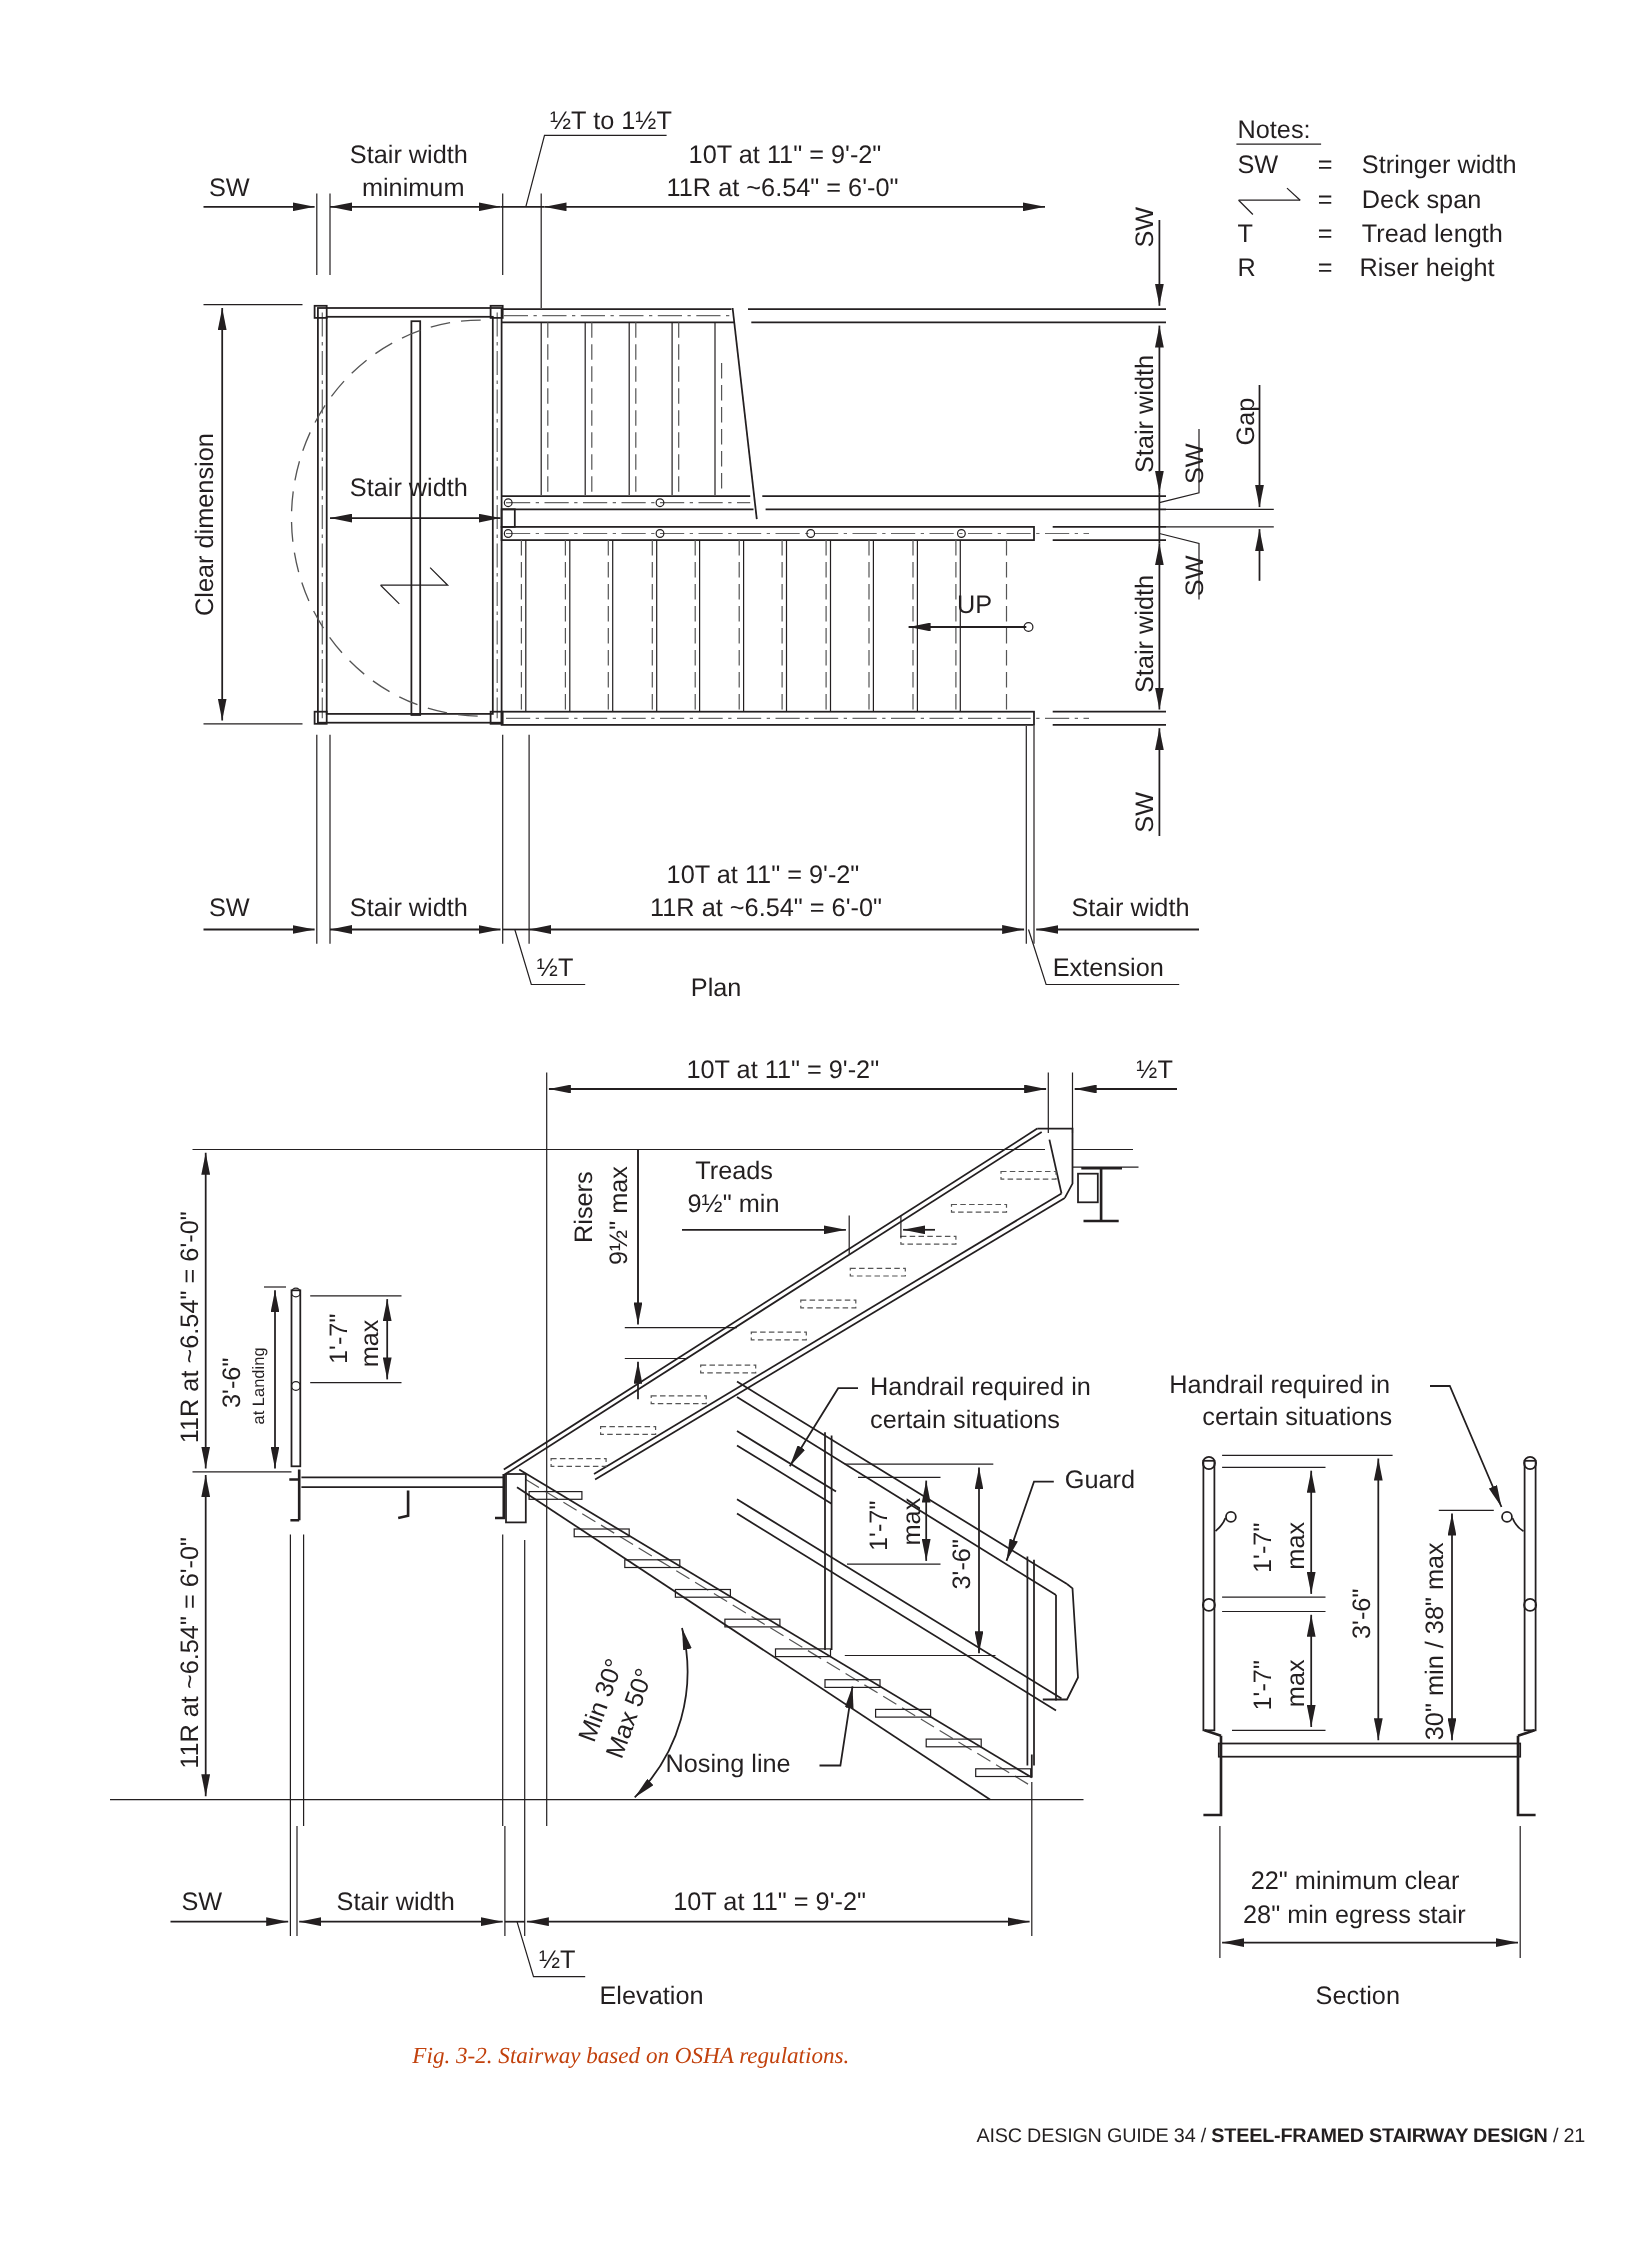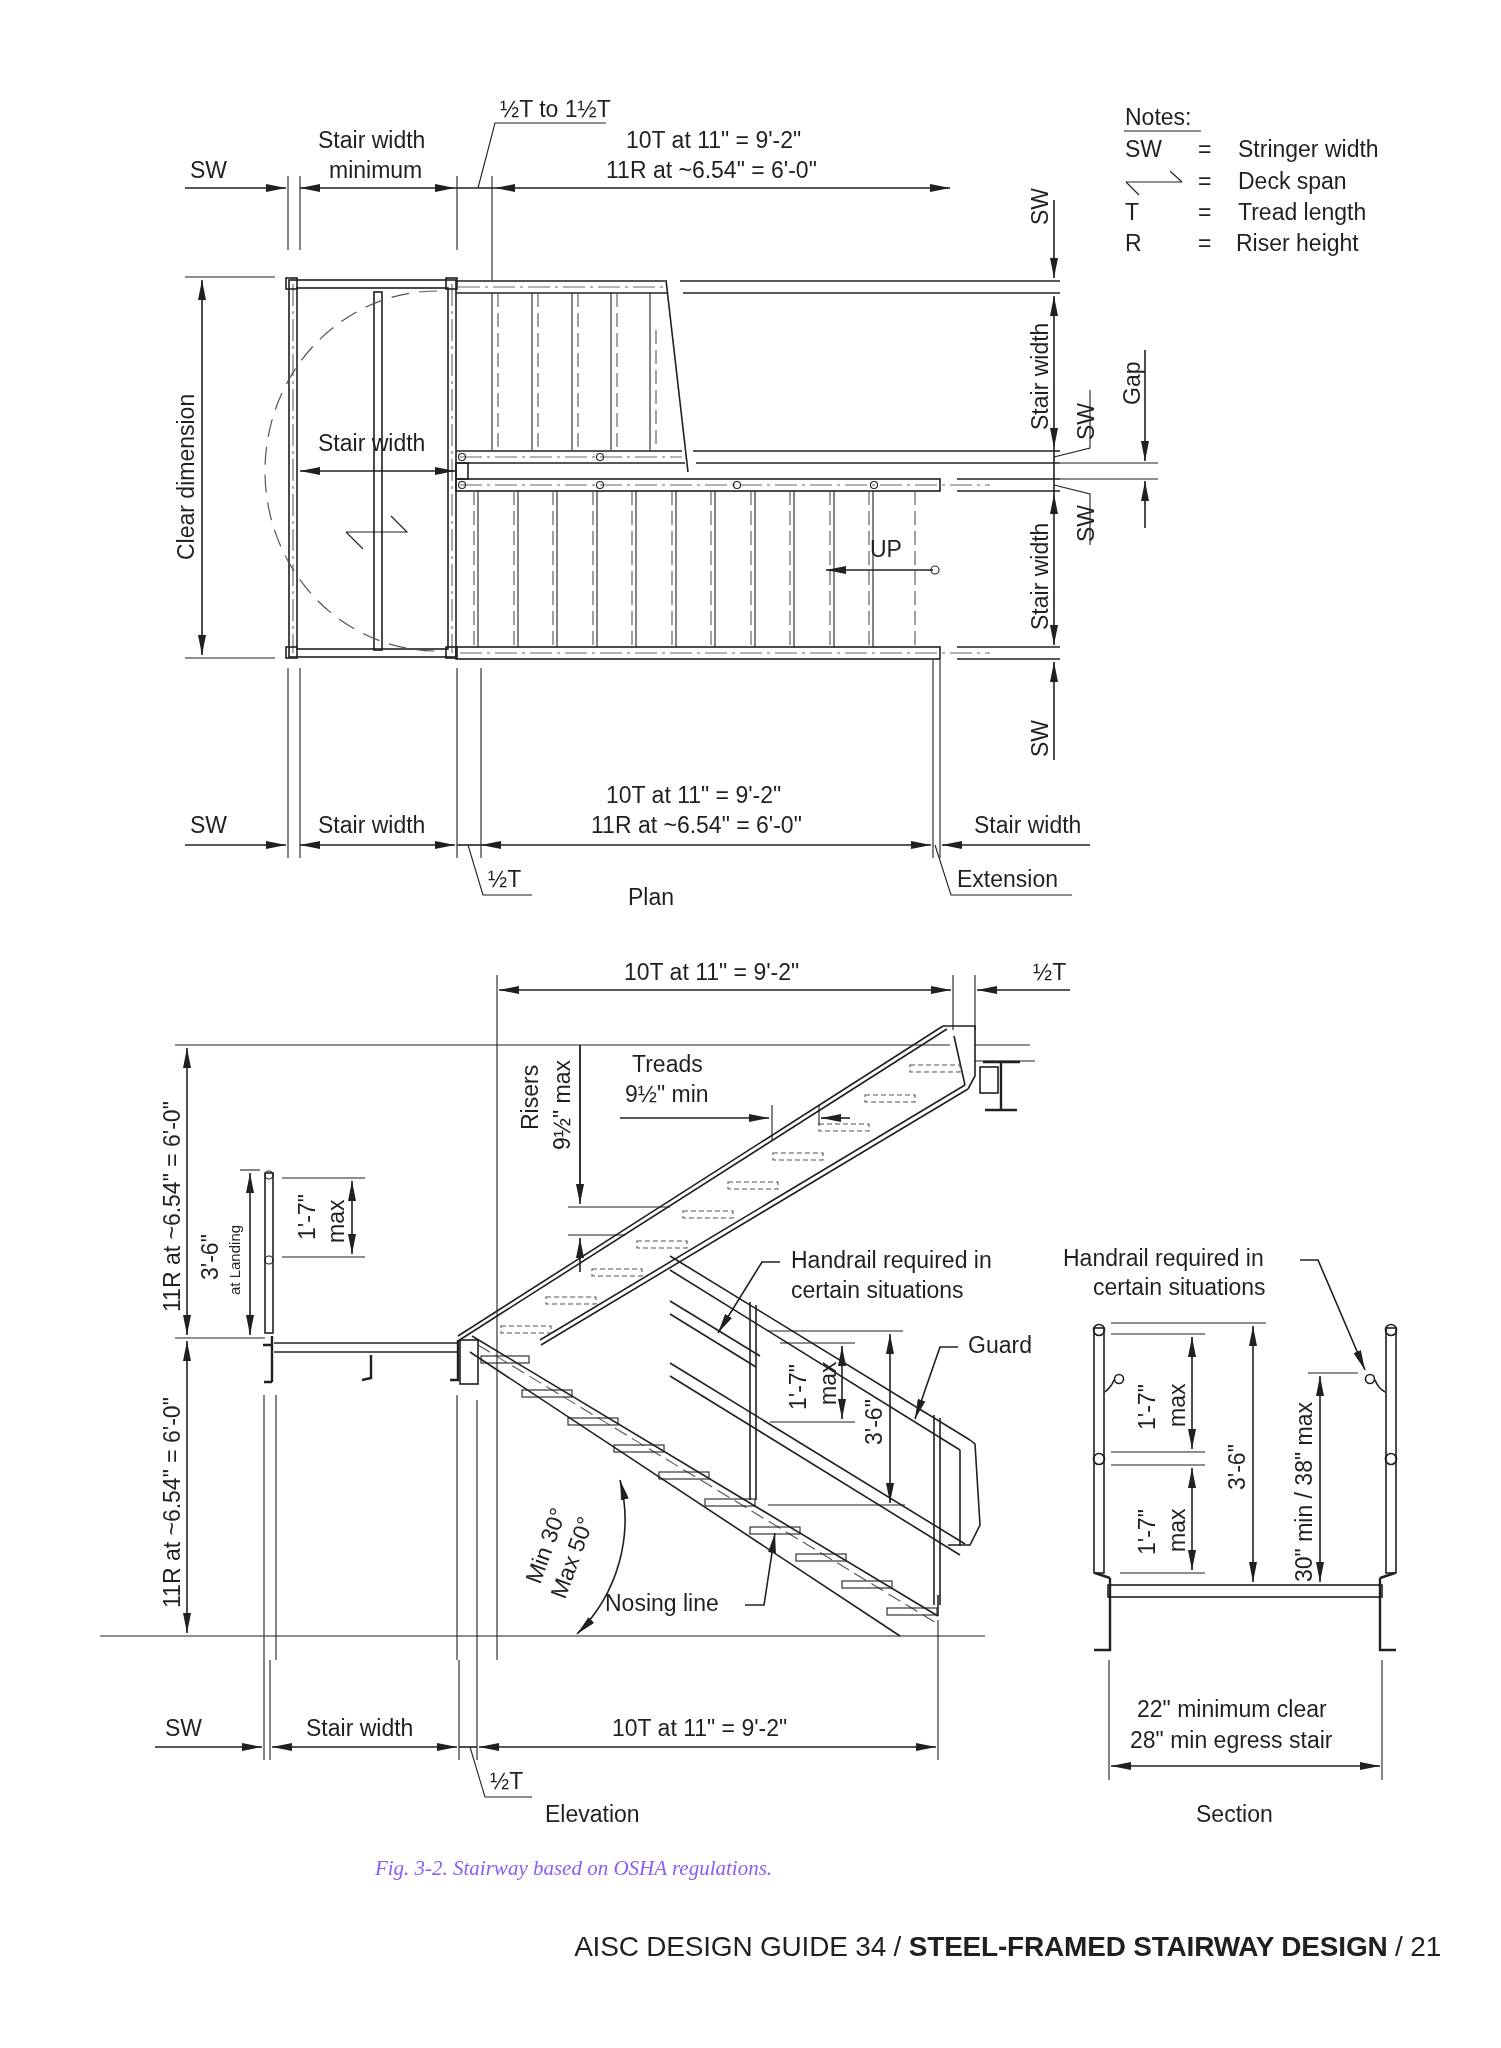--- a/index.html
+++ b/index.html
@@ -9,23 +9,23 @@
   .t { font-size: 23px; }
   .ts { font-size: 15px; }
   .ln { stroke: #231f20; stroke-width: 1.6; fill: none; }
   .lnt { stroke: #231f20; stroke-width: 1.1; fill: none; }
   .lnk { stroke: #231f20; stroke-width: 2.4; fill: none; }
   .dash { stroke: #555; stroke-width: 1.1; fill: none; stroke-dasharray: 14 6; }
   .cl { stroke: #666; stroke-width: 1.1; fill: none; stroke-dasharray: 22 5 3 5; }
   .dtread { stroke: #555; stroke-width: 1.1; fill: none; stroke-dasharray: 5 3; }
   .arc { stroke: #555; stroke-width: 1.2; fill: none; stroke-dasharray: 18 10; }
   .ah { fill: #231f20; }
-  .caption { position: absolute; left: 0; width: 1307px; top: 1856px; text-align: center; font-family: "Liberation Serif", serif; font-style: italic; font-size: 21px; color: #8b5cf6; }
+  .caption { position: absolute; left: 0; width: 1307px; top: 1856px; text-align: center; font-family: "Liberation Serif", serif; font-style: italic; font-size: 21px; color: #c2410c; }
   .caption span { position: relative; left: -80px; }
-  .footer { position: absolute; right: 60px; top: 1931px; font-family: "Liberation Sans", sans-serif; font-size: 28px; color: #231f20; letter-spacing: -0.2px; }
+  .footer { position: absolute; right: 60px; top: 1931px; font-family: "Liberation Sans", sans-serif; font-size: 18px; color: #231f20; letter-spacing: -0.2px; }
   .footer b { font-weight: bold; }
 </style>
 </head>
 <body>
 
 <svg id="drawing" viewBox="0 0 1501 2048" xmlns="http://www.w3.org/2000/svg">
   <defs>
     <marker id="arr" viewBox="0 0 20 8" refX="20" refY="4" markerWidth="20" markerHeight="8" markerUnits="userSpaceOnUse" orient="auto-start-reverse">
       <path d="M0,0 L20,4 L0,8 z" class="ah"></path>
     </marker>

